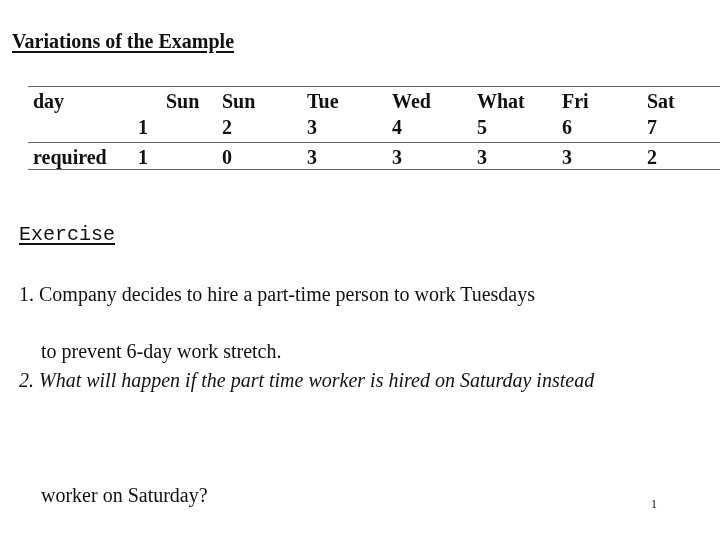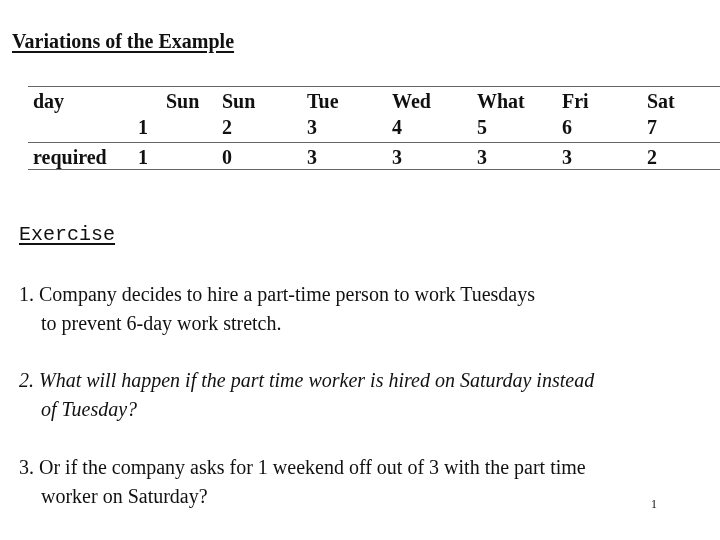--- a/index.html
+++ b/index.html
@@ -62,20 +62,21 @@
     .exercise-item {
       position: absolute;
       left: 19px;
       font-size: 20px;
       line-height: 29px;
       white-space: nowrap;
     }
     .exercise-item .cont {
       display: block;
       padding-left: 22px;
+      margin-top: 28px;
     }
     .page-number {
       position: absolute;
       left: 651px;
       top: 497px;
       font-size: 12px;
     }
   </style>
 </head>
 <body>
@@ -123,23 +124,21 @@
 
   <div class="exercise-heading">Exercise</div>
 
   <div class="exercise-item" style="top:280px;">
     <span>1. Company decides to hire a part-time person to work Tuesdays</span>
     <span class="cont">to prevent 6-day work stretch.</span>
   </div>
 
   <div class="exercise-item" style="top:366px;font-style:italic;">
     <span>2. What will happen if the part time worker is hired on Saturday instead</span>
-    <span class="cont">of Tuesday?</span>
   </div>
 
   <div class="exercise-item" style="top:453px;">
-    <span>3. Or if the company asks for 1 weekend off out of 3 with the part time</span>
     <span class="cont">worker on Saturday?</span>
   </div>
 
   <div class="page-number">1</div>
 
 </div>
 
 </body></html>

